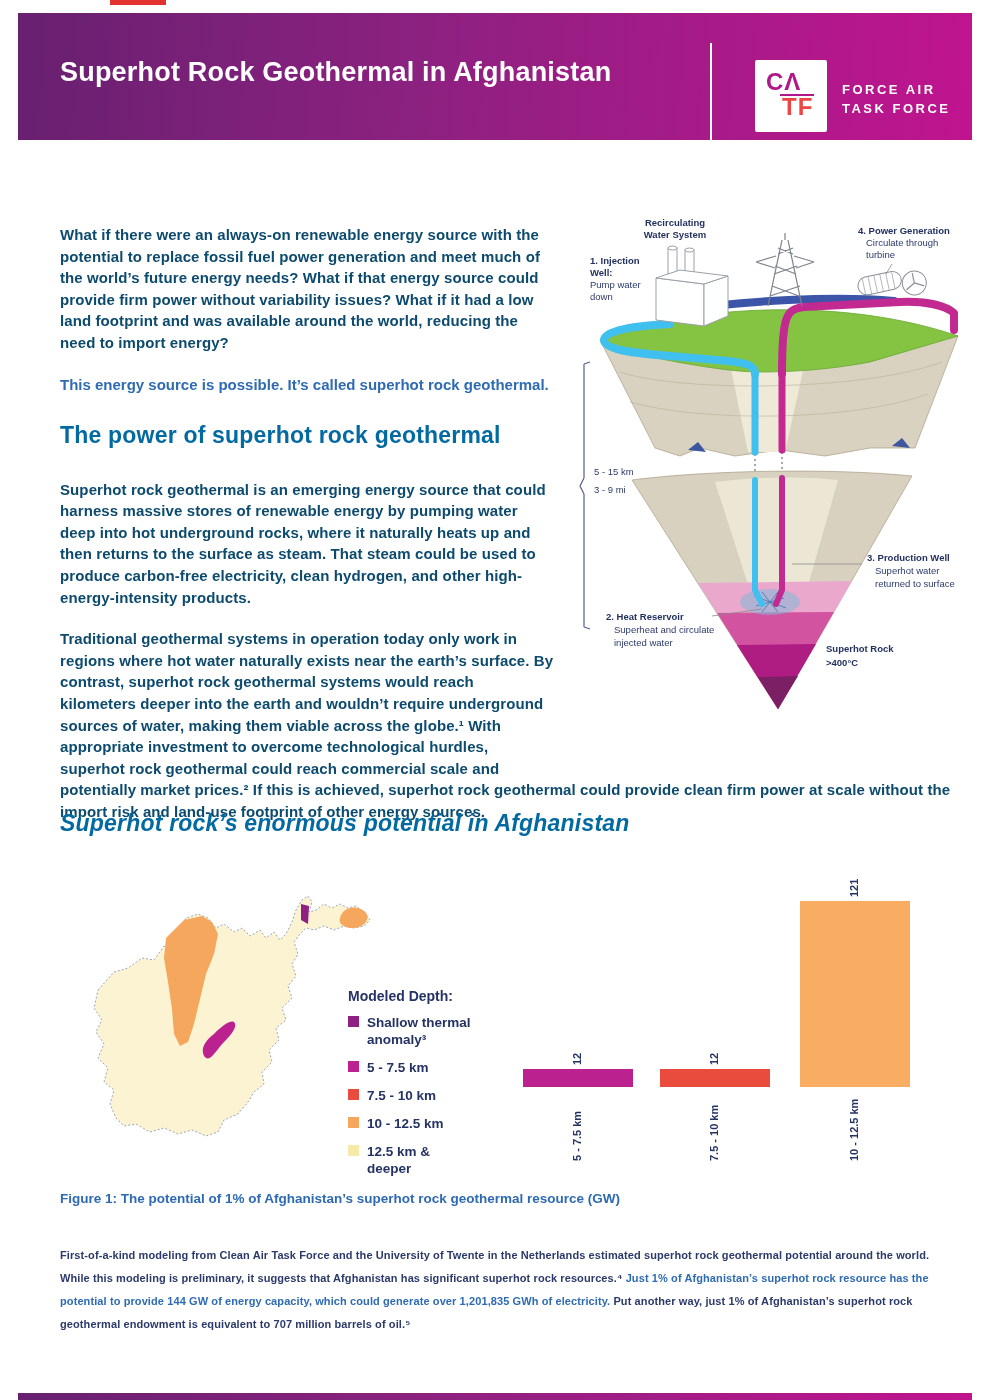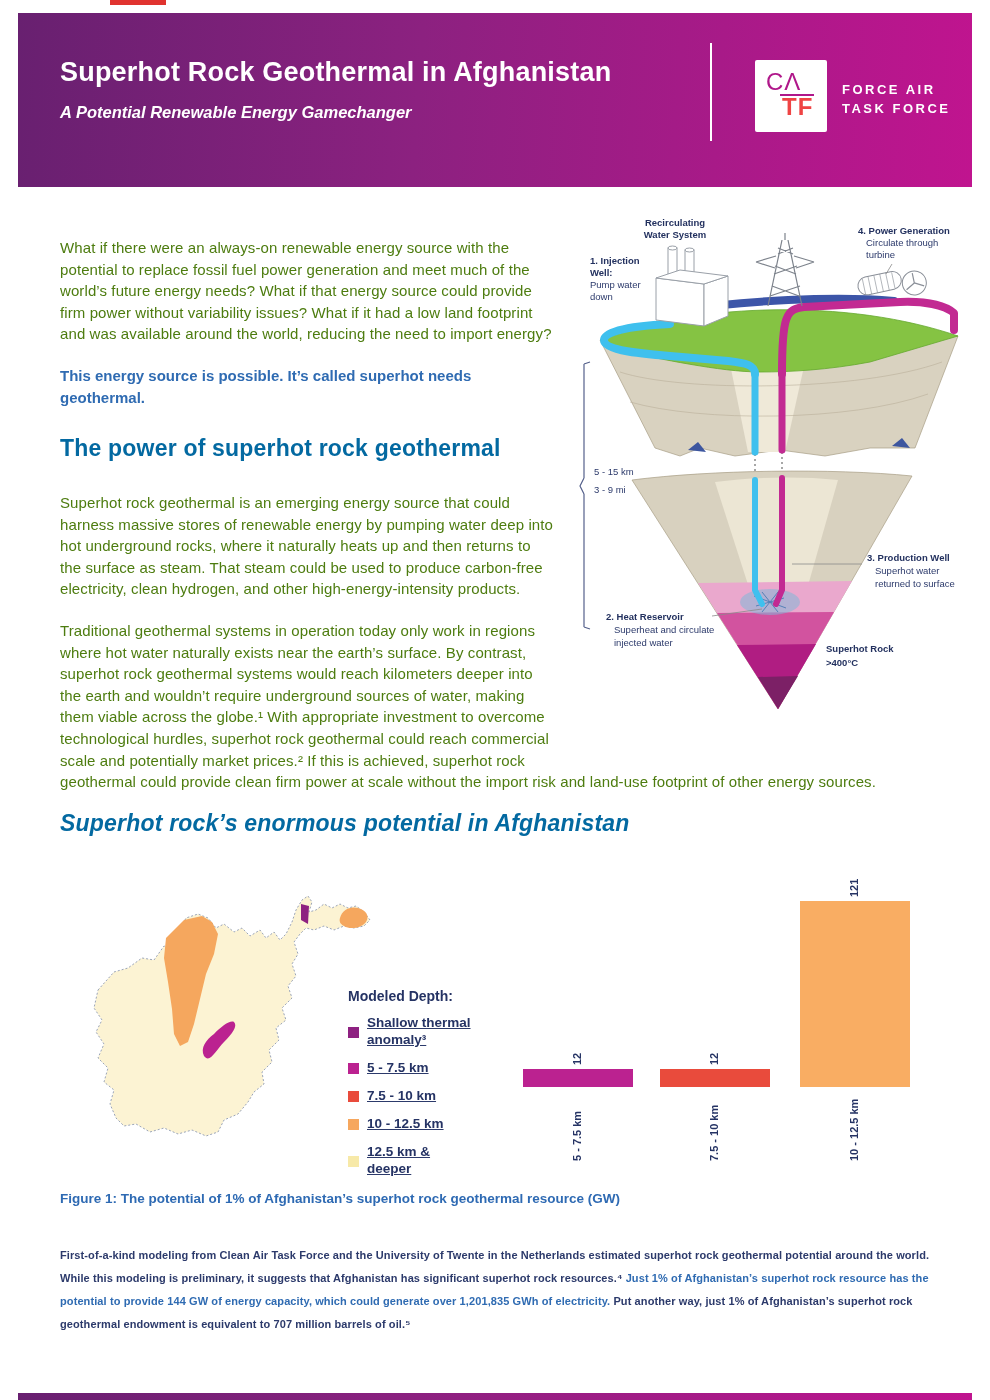--- a/index.html
+++ b/index.html
@@ -1,44 +1,44 @@
 <!DOCTYPE html>
 <html><head>
 <meta charset="utf-8">
 <style>
   html,body{margin:0;padding:0;background:#ffffff;}
   .page{position:relative;width:990px;height:1400px;background:#fff;overflow:hidden;
         font-family:"Liberation Sans",sans-serif;color:#2c3a6b;}
   
   .top-artifact{position:absolute;left:110px;top:0;width:56px;height:5px;background:#e0332f;}
-  .banner{position:absolute;left:18px;top:13px;width:954px;height:174px;
+  .banner{position:absolute;left:18px;top:13px;width:954px;height:127px;
           background:linear-gradient(94deg,#682070 0%,#8c2180 42%,#c0148f 100%);}
   .banner-title{position:absolute;left:42px;top:44px;font-size:27px;font-weight:800;color:#fff;letter-spacing:.2px;}
   .banner-sub{position:absolute;left:42px;top:90px;font-size:16.5px;font-weight:700;font-style:italic;color:#fff;}
   .banner-divider{position:absolute;left:692px;top:30px;width:2px;height:98px;background:#fff;}
   .logo-box{position:absolute;left:737px;top:47px;width:72px;height:72px;background:#fff;border-radius:2px;}
-  .logo-l1{position:absolute;left:11px;top:8px;font-size:24px;font-weight:400;color:#b0178a;letter-spacing:1px;}
+  .logo-l1{position:absolute;left:11px;top:8px;font-size:24px;font-weight:700;color:#b0178a;letter-spacing:1px;}
   .logo-l2{position:absolute;left:27px;top:33px;font-size:24px;font-weight:800;color:#ef4444;letter-spacing:1px;}
   .logo-rule{position:absolute;left:25px;top:34px;width:34px;height:2px;background:#b0178a;}
   .wordmark{position:absolute;left:824px;top:67px;font-size:13px;font-weight:700;color:#fff;
             letter-spacing:2.5px;line-height:19px;white-space:nowrap;}
   
   .content{position:absolute;left:60px;top:222px;width:905px;}
   .diagram-float{float:right;width:400px;height:545px;margin:-10px -5px 10px 16px;}
-  .body-p{font-size:15px;line-height:21.6px;font-weight:400;color:#4d7c0f;
-          margin:15px 0 20px;letter-spacing:.1px;}
+  .body-p{font-size:15px;line-height:21.6px;font-weight:700;color:#0c4a6e;
+          margin:2px 0 20px;letter-spacing:.1px;}
   .highlight-line{font-size:15px;line-height:22px;font-weight:700;color:#2f6bb2;margin:0 0 26px;}
   .h2{font-size:23px;font-weight:800;color:#0369a1;letter-spacing:.2px;}
   .h2.power{margin:24px 0 30px;}
   
   .h2.potential{position:absolute;left:60px;top:810px;margin:0;font-style:italic;}
   .map-wrap{position:absolute;left:66px;top:874px;width:310px;height:278px;}
   .legend{position:absolute;left:348px;top:988px;width:160px;}
   .legend-title{font-size:14px;font-weight:800;color:#253364;margin-bottom:10px;}
-  .legend-item{display:flex;align-items:center;margin-bottom:11px;text-decoration:underline;}
+  .legend-item{display:flex;align-items:flex-start;margin-bottom:11px;}
   .legend-swatch{width:11px;height:11px;margin:2px 8px 0 0;flex:none;}
   .legend-label{font-size:13.5px;font-weight:700;color:#253364;line-height:17px;width:130px;}
   
   .chart{position:absolute;left:515px;top:865px;width:405px;height:300px;}
   .bar{position:absolute;bottom:78px;width:110px;}
   .bar.b0{left:8px;}  .bar.b1{left:145px;}  .bar.b2{left:285px;}
   .vlabel,.xlabel{position:absolute;font-weight:700;color:#253364;transform:rotate(-90deg);}
   .vlabel{width:40px;height:14px;font-size:11px;text-align:left;}
   .xlabel{width:72px;height:14px;font-size:11px;text-align:left;top:253px;}
   
@@ -54,21 +54,20 @@
 </style>
 </head>
 <body>
 
 <div class="page">
 
   <div class="top-artifact"></div>
 
   <div class="banner">
     <div class="banner-title">Superhot Rock Geothermal in Afghanistan</div>
-    <div class="banner-sub">A Potential Renewable Energy Gamechanger</div>
     <div class="banner-divider"></div>
     <div class="logo-box">
       <div class="logo-l1">CΛ</div>
       <div class="logo-rule"></div>
       <div class="logo-l2">TF</div>
     </div>
     <div class="wordmark">
       <div>FORCE AIR</div>
       <div>TASK FORCE</div>
     </div>
@@ -158,21 +157,21 @@
         <text class="dlbl" x="36" y="408">2. Heat Reservoir</text>
         <text class="dlbl2" x="44" y="421">Superheat and circulate</text>
         <text class="dlbl2" x="44" y="434">injected water</text>
 
         <text class="dlbl" x="256" y="440">Superhot Rock</text>
         <text class="dlbl" x="256" y="454">&gt;400°C</text>
       </svg>
     </div>
 
     <p class="body-p">What if there were an always-on renewable energy source with the potential to replace fossil fuel power generation and meet much of the world’s future energy needs? What if that energy source could provide firm power without variability issues? What if it had a low land footprint and was available around the world, reducing the need to import energy?</p>
-    <p class="highlight-line">This energy source is possible. It’s called superhot needs geothermal.</p>
+    <p class="highlight-line">This energy source is possible. It’s called superhot rock geothermal.</p>
 
     <div class="h2 power">The power of superhot rock geothermal</div>
     <p class="body-p">Superhot rock geothermal is an emerging energy source that could harness massive stores of renewable energy by pumping water deep into hot underground rocks, where it naturally heats up and then returns to the surface as steam. That steam could be used to produce carbon-free electricity, clean hydrogen, and other high-energy-intensity products.</p>
     <p class="body-p">Traditional geothermal systems in operation today only work in regions where hot water naturally exists near the earth’s surface. By contrast, superhot rock geothermal systems would reach kilometers deeper into the earth and wouldn’t require underground sources of water, making them viable across the globe.¹ With appropriate investment to overcome technological hurdles, superhot rock geothermal could reach commercial scale and potentially market prices.² If this is achieved, superhot rock geothermal could provide clean firm power at scale without the import risk and land-use footprint of other energy sources.</p>
   </div>
 
   <div class="h2 potential">Superhot rock’s enormous potential in Afghanistan</div>
 
   <div class="map-wrap">
     <svg width="310" height="278" viewBox="0 0 310 278">

